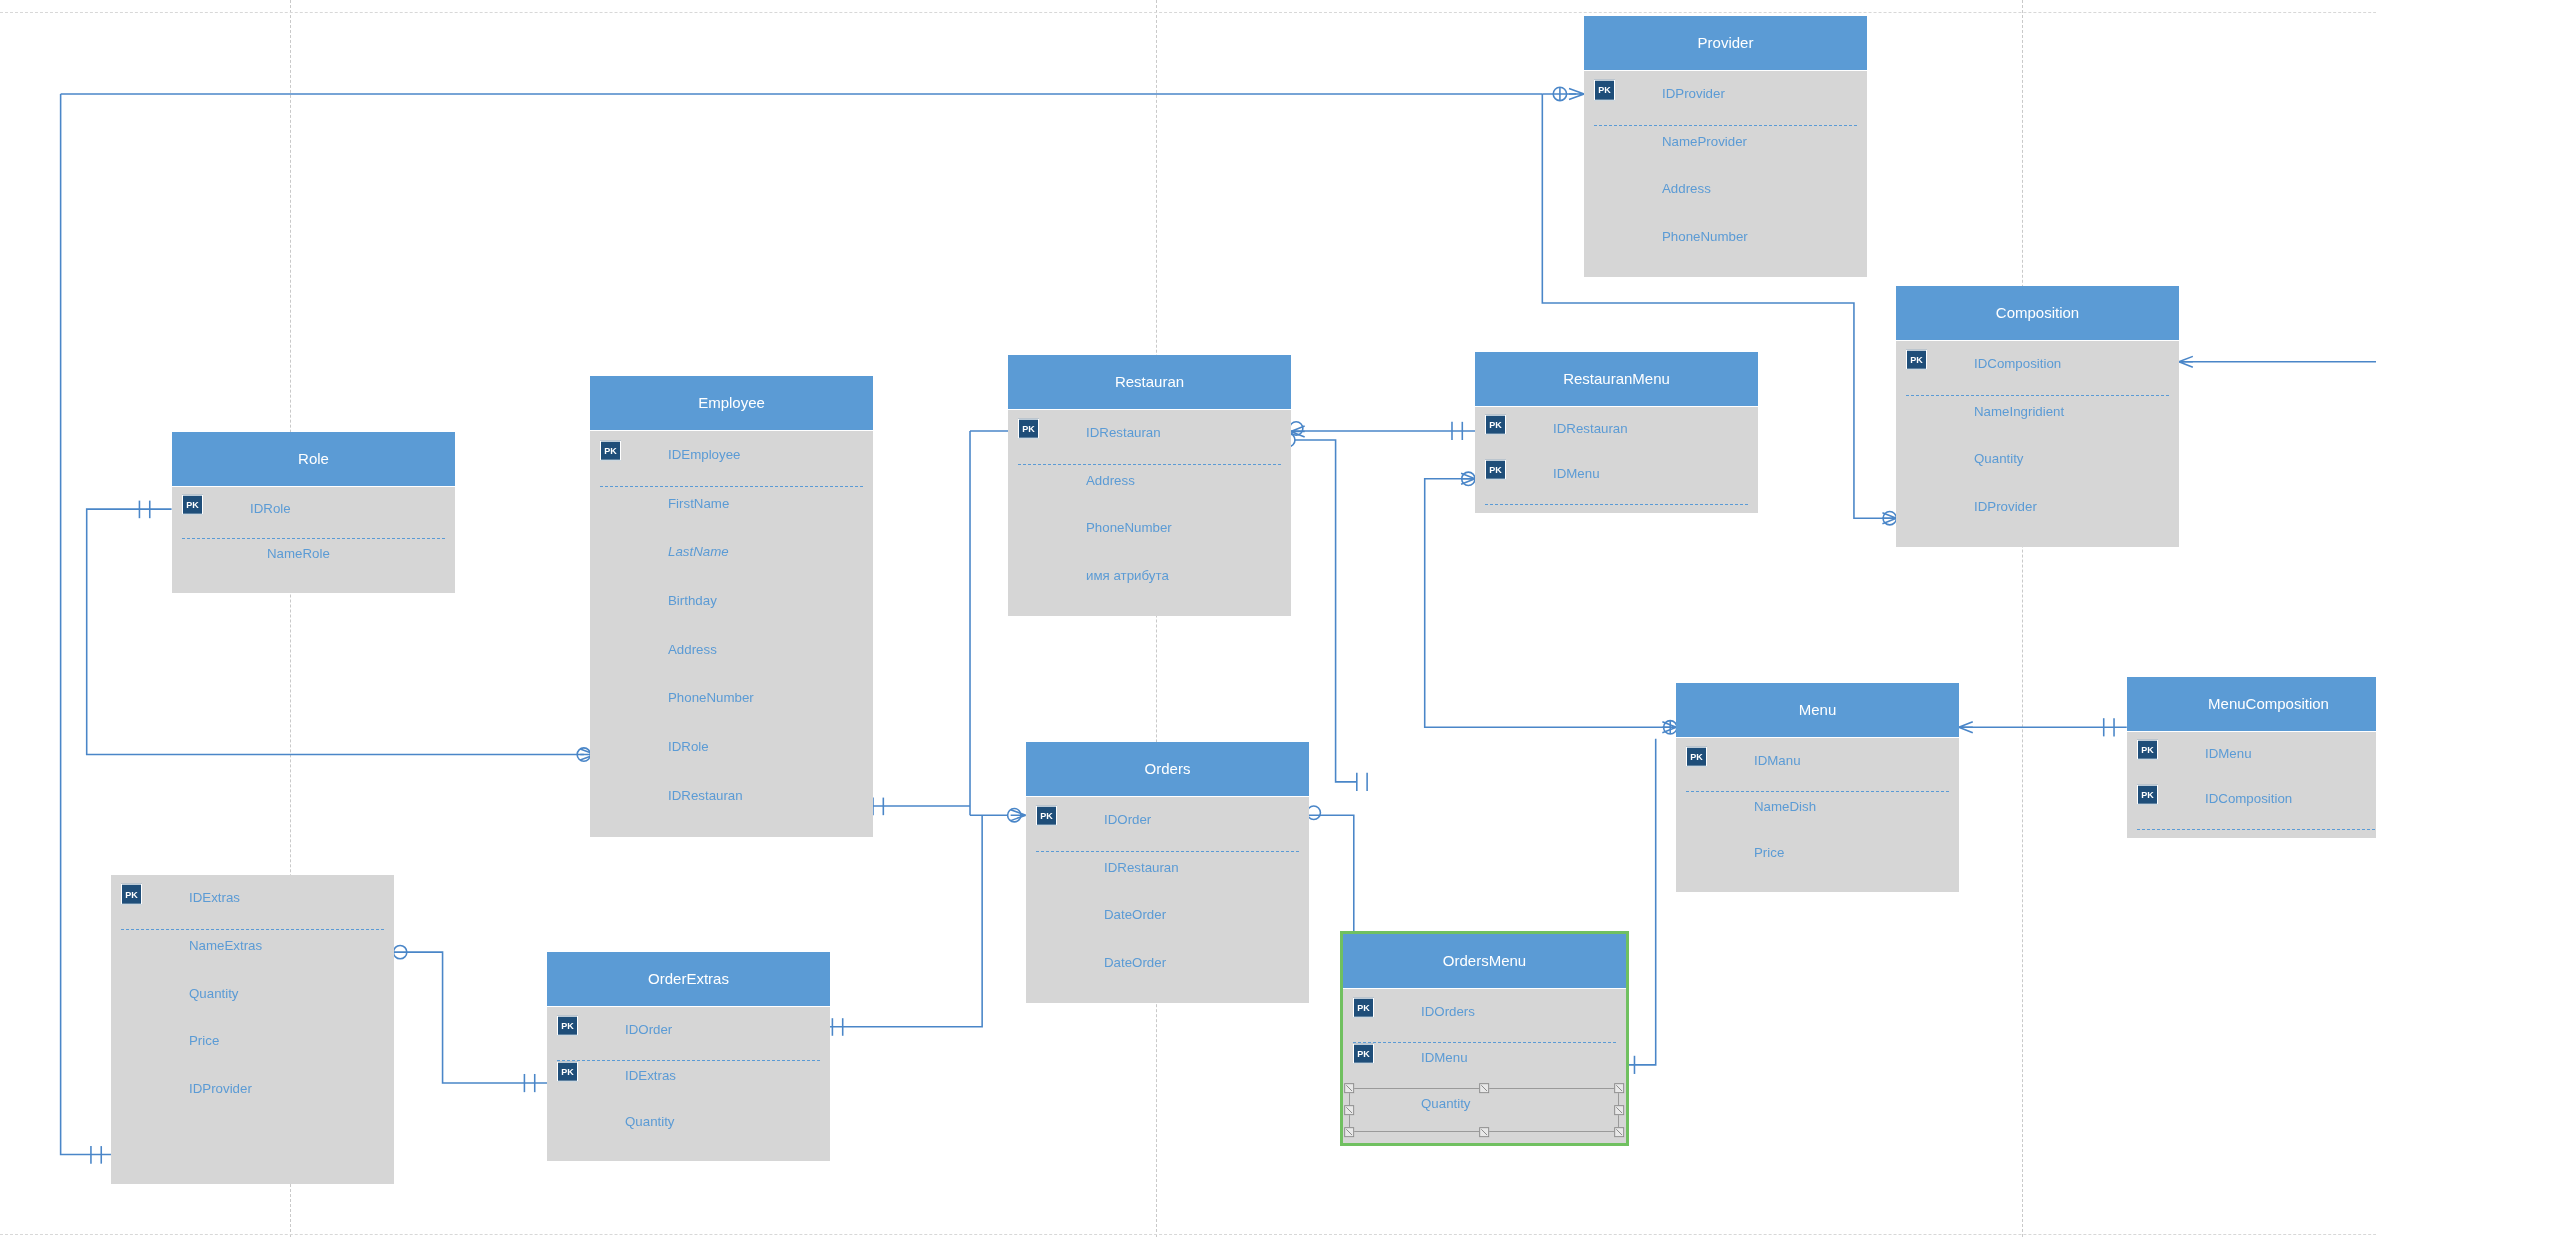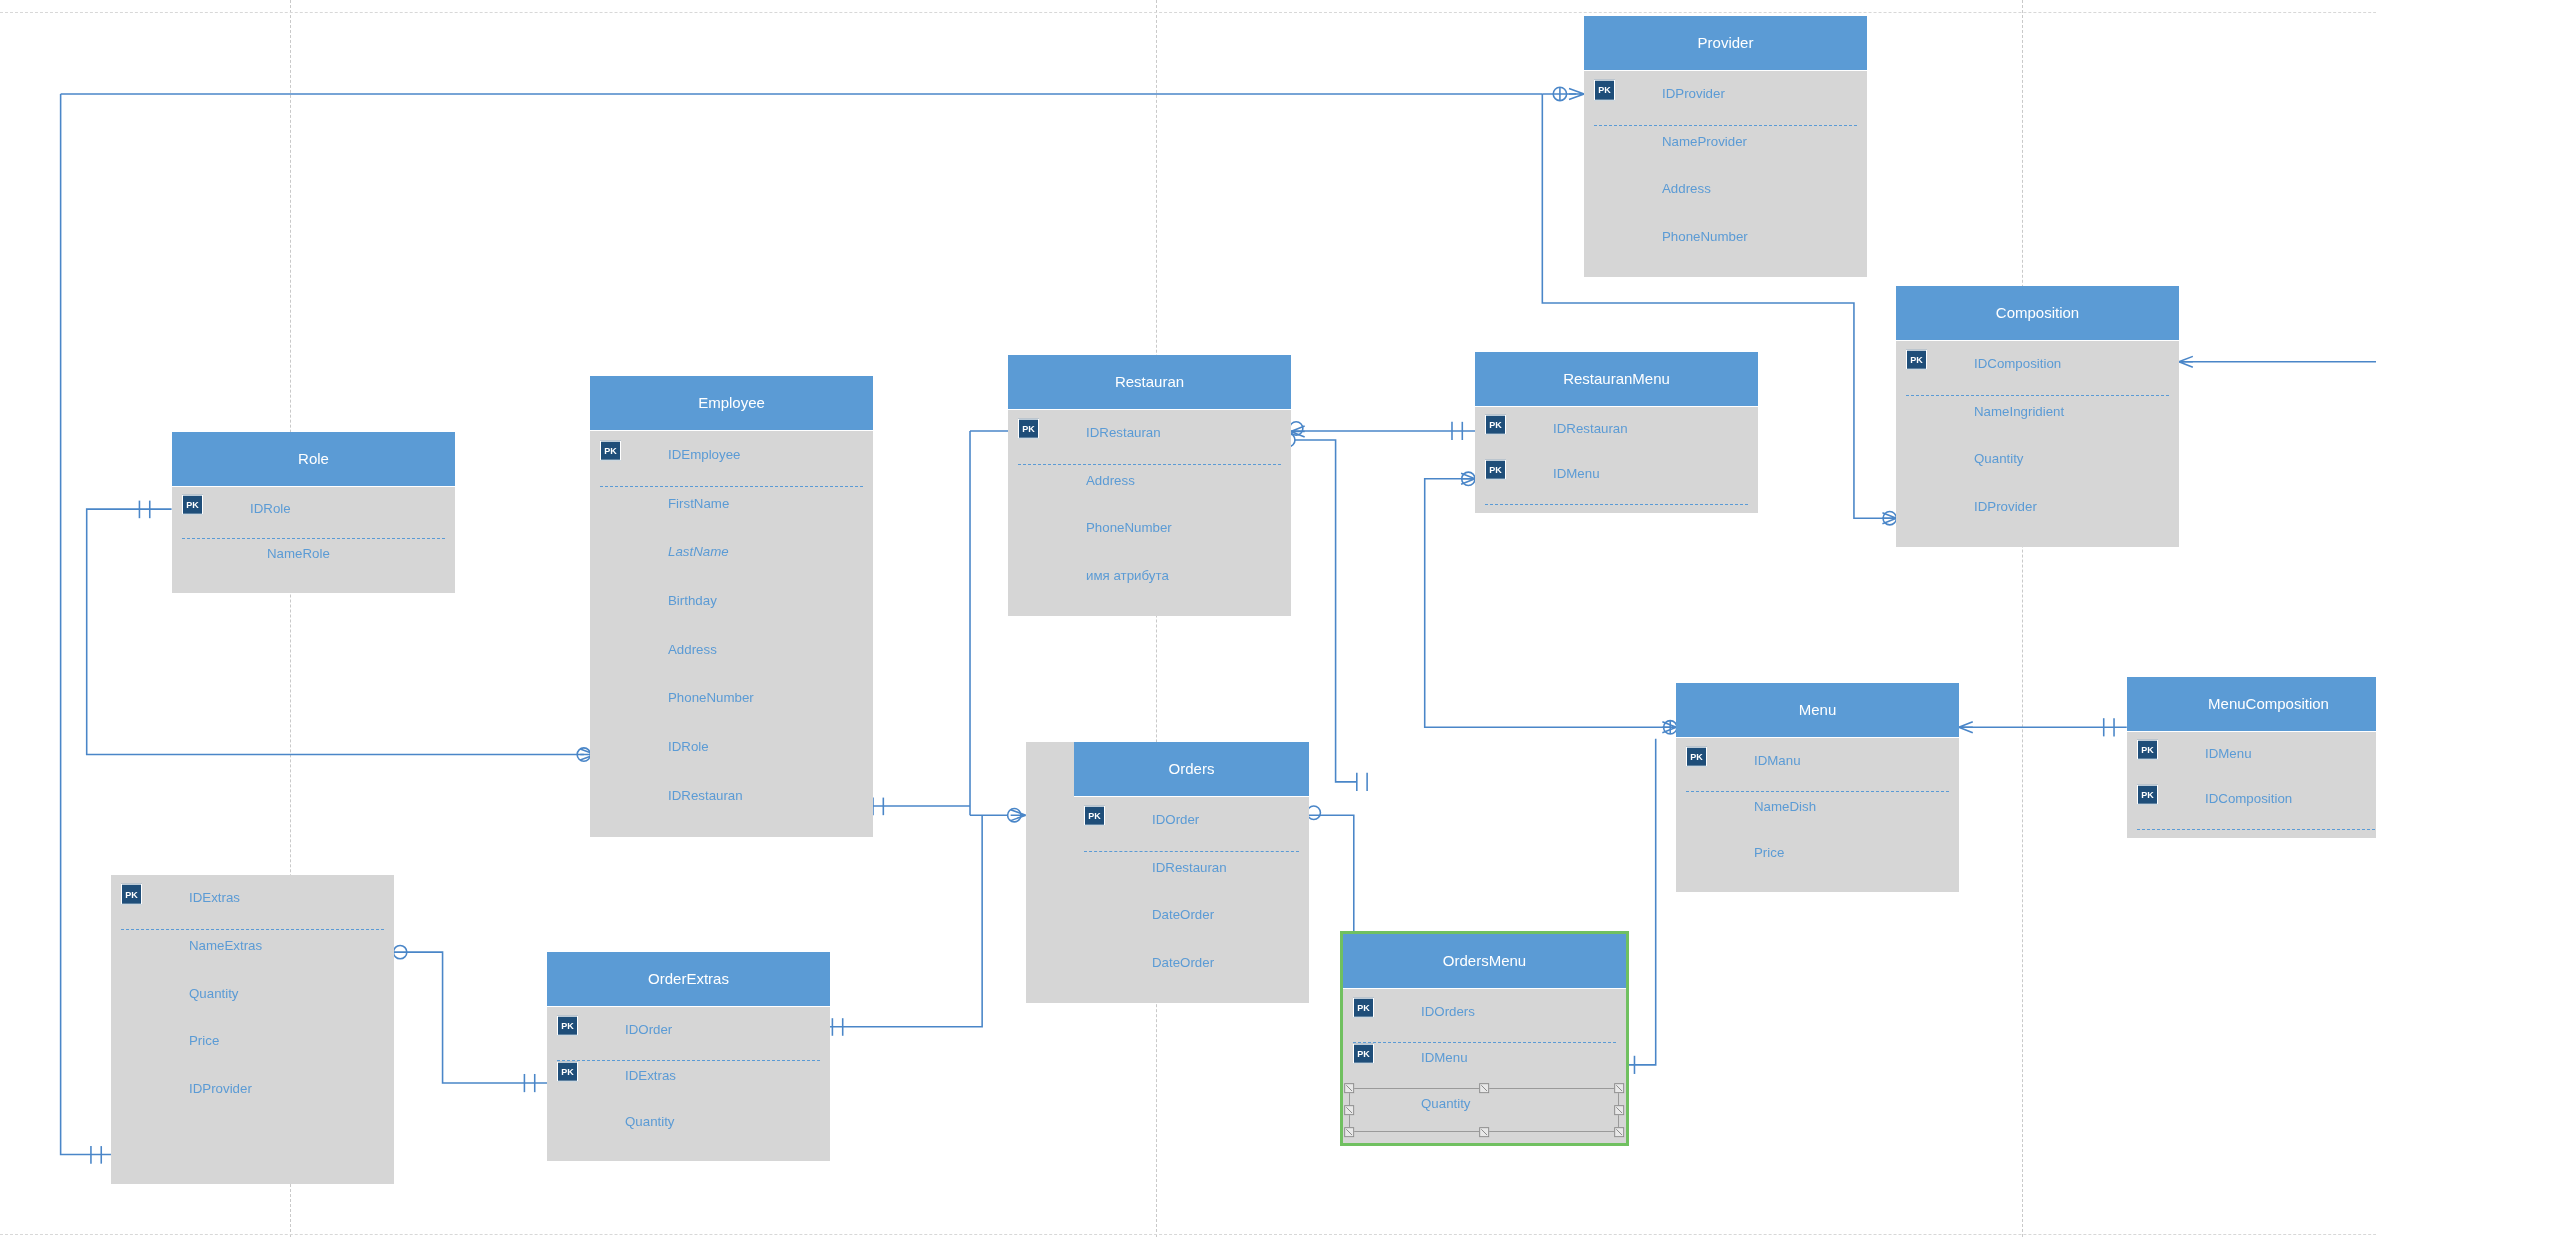--- a/index.html
+++ b/index.html
@@ -338,21 +338,21 @@
             <span class="pk" style="left: 10.3px;">PK</span>
             <span class="aname" style="left: 78px;">IDMenu</span>
           </div>
           <div class="attr" style="top: 73px;">
             <span class="pk" style="left: 10.3px;">PK</span>
             <span class="aname" style="left: 78px;">IDComposition</span>
           </div>
           <div class="sep" style="top: 97px; left: 10.3px; right: 10.3px;"></div>
         </div>
       </div>
-      <div class="entity" style="left: 1026px; top: 742px; width: 283px; height: 261px; padding-left: 48px;">
+      <div class="entity" style="left: 1026px; top: 742px; width: 283px; height: 261px;">
         <div class="e-title" style="height: 55px;">Orders</div>
         <div class="e-body" style="height: 206px;">
           <div class="attr" style="top: 29px;">
             <span class="pk" style="left: 10.3px;">PK</span>
             <span class="aname" style="left: 78px;">IDOrder</span>
           </div>
           <div class="attr" style="top: 77px;">
             <span class="aname" style="left: 78px;">IDRestauran</span>
           </div>
           <div class="attr" style="top: 124px;">

